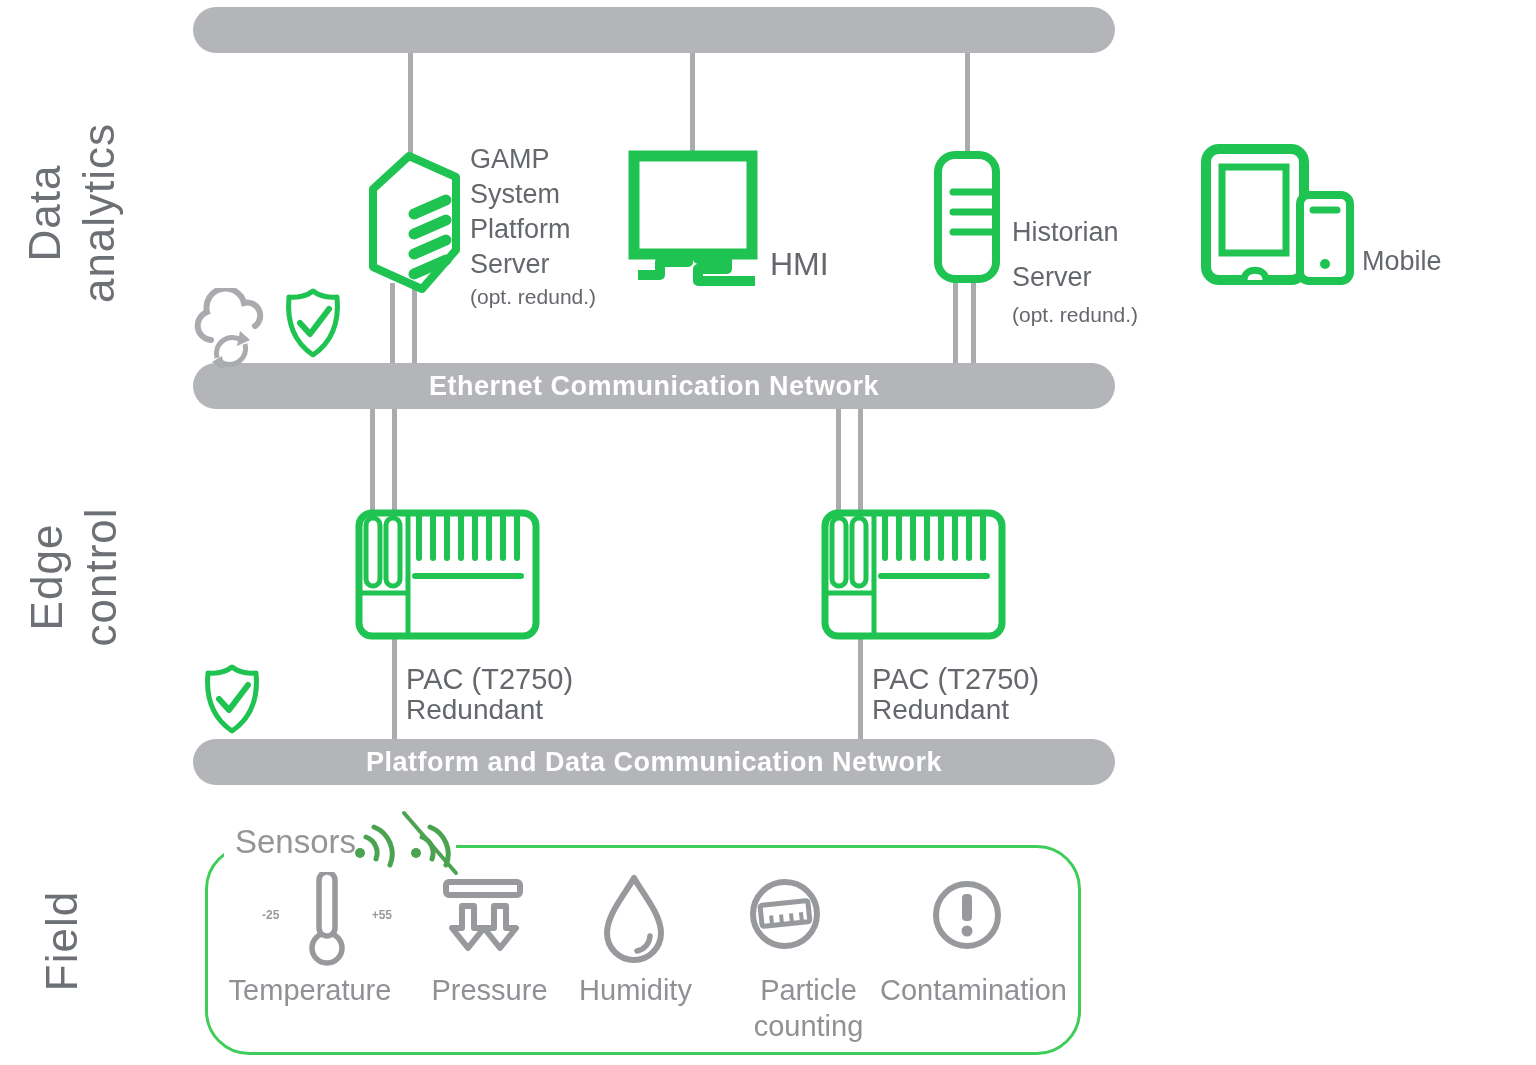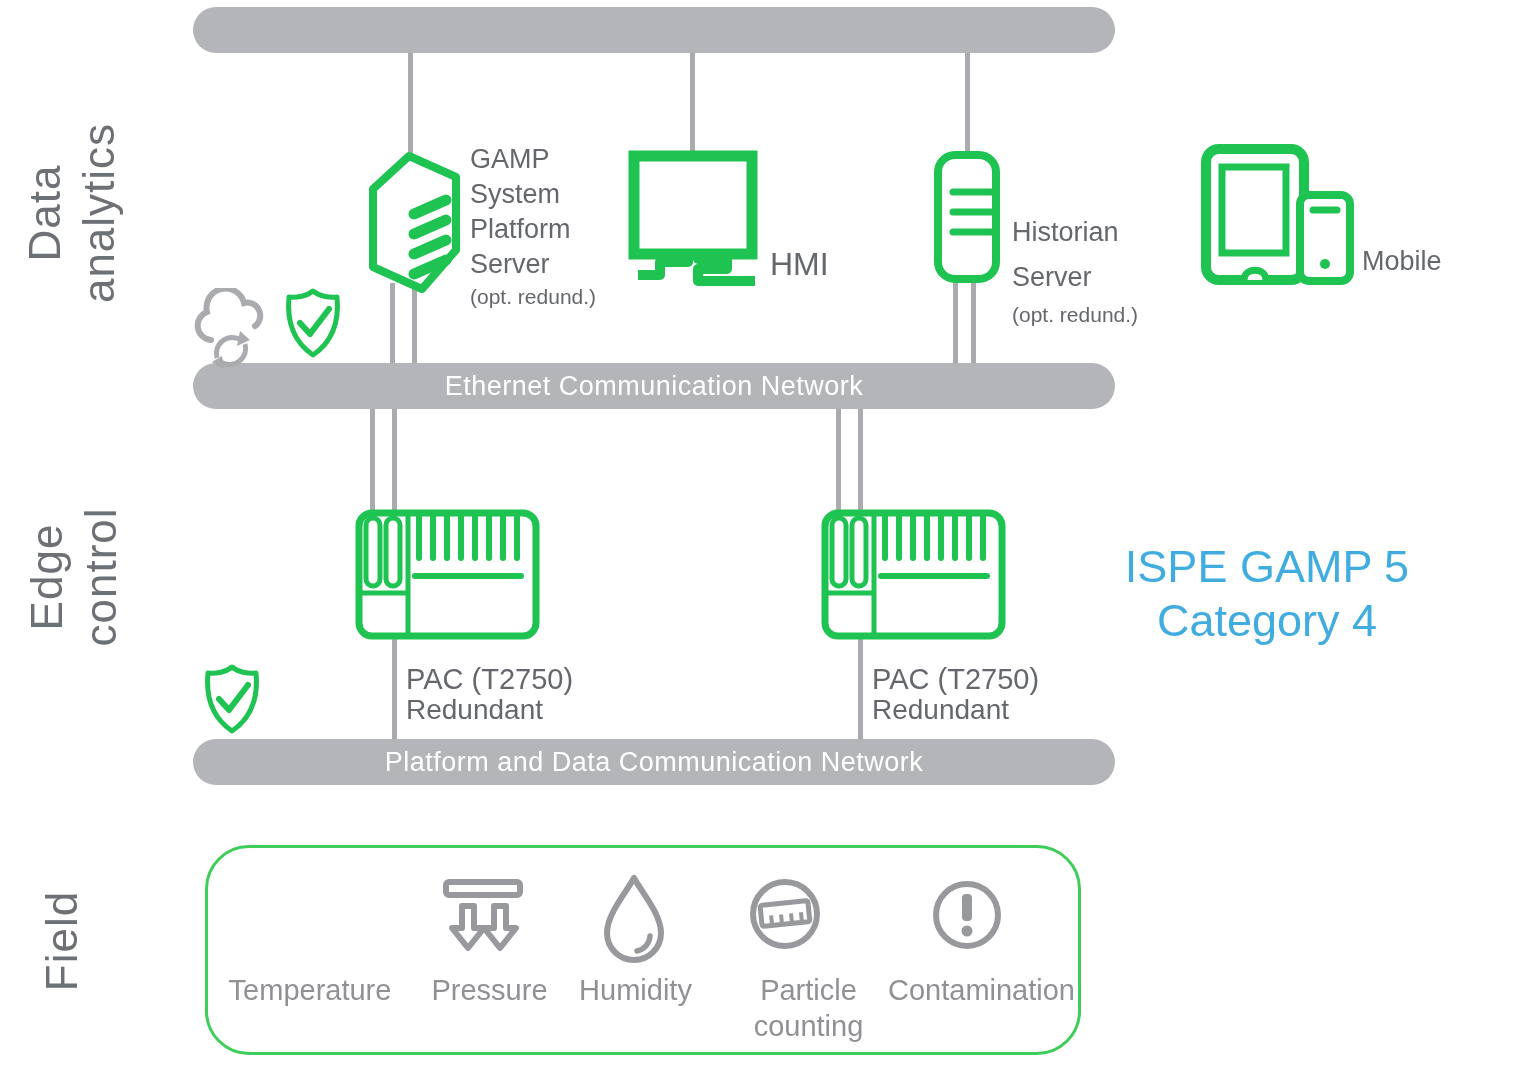--- a/index.html
+++ b/index.html
@@ -2,21 +2,21 @@
 <html><head>
 <meta charset="utf-8">
 <style>
   html,body{margin:0;padding:0;background:#fff;}
   .stage{position:relative;width:1536px;height:1065px;background:#fff;
          font-family:"Liberation Sans",sans-serif;overflow:hidden;}
 
   
   .bus{position:absolute;left:193px;width:922px;height:46px;background:#b3b5b8;
        border-radius:26px;display:flex;align-items:center;justify-content:center;}
-  .bus .bus-label{color:#ffffff;font-size:27px;letter-spacing:.5px;}
+  .bus .bus-label{color:#ffffff;font-size:27px;letter-spacing:.5px;font-weight:bold;}
   .bus-top{top:7px;}
   .bus-eth{top:363px;}
   .bus-ctl{top:739px;}
 
   
   .vline{position:absolute;width:5px;background:#a9abae;}
 
   
   .icon{position:absolute;}
 
@@ -202,28 +202,48 @@
 
   <div class="dev-label lbl-pac" style="left:406px;top:663px;">
     <span>PAC (T2750)</span>
     <span class="sub" style="display:block">Redundant</span>
   </div>
   <div class="dev-label lbl-pac" style="left:872px;top:663px;">
     <span>PAC (T2750)</span>
     <span class="sub" style="display:block">Redundant</span>
   </div>
 
-  <div class="annotation">
-    <div>ISPE GAMP 5</div>
-    <div>Category 4</div>
-  </div>
 
   <div class="fieldbox"></div>
 
-
+  <div class="sensorsbox">
+    <span class="sensors-text">Sensors</span>
+    <svg style="position:absolute;left:128px;top:4px;overflow:visible;" width="112" height="56" viewBox="0 0 112 56">
+      <g stroke="#4ba351" fill="none" stroke-width="5" stroke-linecap="round">
+        <circle cx="8" cy="38" r="5" fill="#4ba351" stroke="none"></circle>
+        <path d="M14,22 A17,17 0 0 1 24,44"></path>
+        <path d="M22,12 A29,29 0 0 1 38,50"></path>
+        <g transform="translate(56,0)">
+          <circle cx="8" cy="38" r="5" fill="#4ba351" stroke="none"></circle>
+          <path d="M14,22 A17,17 0 0 1 24,44"></path>
+          <path d="M22,12 A29,29 0 0 1 38,50"></path>
+        </g>
+        <line x1="52" y1="-2" x2="104" y2="58" stroke-width="4"></line>
+      </g>
+    </svg>
+  </div>
+
+  <div class="icon" style="left:262px;top:868px;width:130px;height:102px;">
+    <span class="mm mm-min">-25</span>
+    <span class="mm mm-max">+55</span>
+    <svg style="position:absolute;left:45px;top:0;" width="40" height="100" viewBox="0 0 40 100">
+      <circle cx="20" cy="80" r="15" fill="none" stroke="#97999c" stroke-width="5.5"></circle>
+      <rect x="12" y="4" width="16" height="64" rx="8" fill="#fff" stroke="#97999c" stroke-width="5.5"></rect>
+    </svg>
+  </div>
 
   <svg class="icon" style="left:428px;top:878px;" width="110" height="92" viewBox="0 0 110 92">
     <g fill="none" stroke="#97999c" stroke-width="6" stroke-linejoin="round">
       <rect x="18" y="4" width="74" height="13" rx="3"></rect>
       <path d="M34,28 V50 H24 L40,70 L56,50 H46 V28 Z"></path>
       <path d="M66,28 V50 H56 L72,70 L88,50 H78 V28 Z"></path>
     </g>
   </svg>
 
   <svg class="icon" style="left:598px;top:872px;" width="72" height="96" viewBox="0 0 72 96">
@@ -250,15 +270,15 @@
     <circle cx="37" cy="53" r="5.5" fill="#97999c"></circle>
   </svg>
 
   <div class="sensor-label" style="left:225px;width:170px;">Temperature</div>
   <div class="sensor-label" style="left:422px;width:135px;">Pressure</div>
   <div class="sensor-label" style="left:568px;width:135px;">Humidity</div>
   <div class="sensor-label" style="left:746px;width:125px;">
     <span style="display:block">Particle</span>
     <span style="display:block">counting</span>
   </div>
-  <div class="sensor-label" style="left:880px;width:180px;margin-left:8px;">Contamination</div>
+  <div class="sensor-label" style="left:880px;width:180px;">Contamination</div>
 
 </div>
 
 </body></html>

